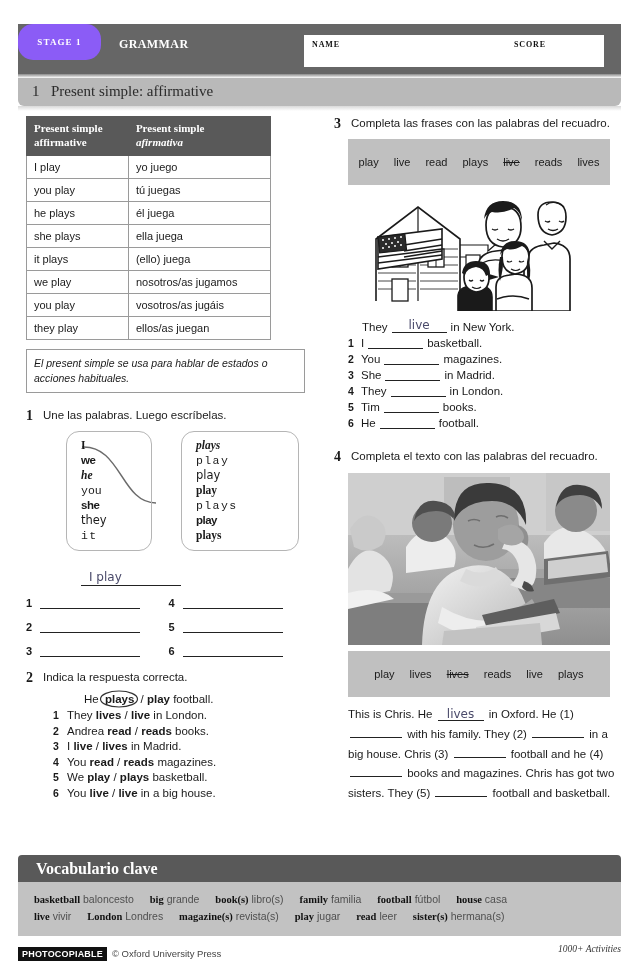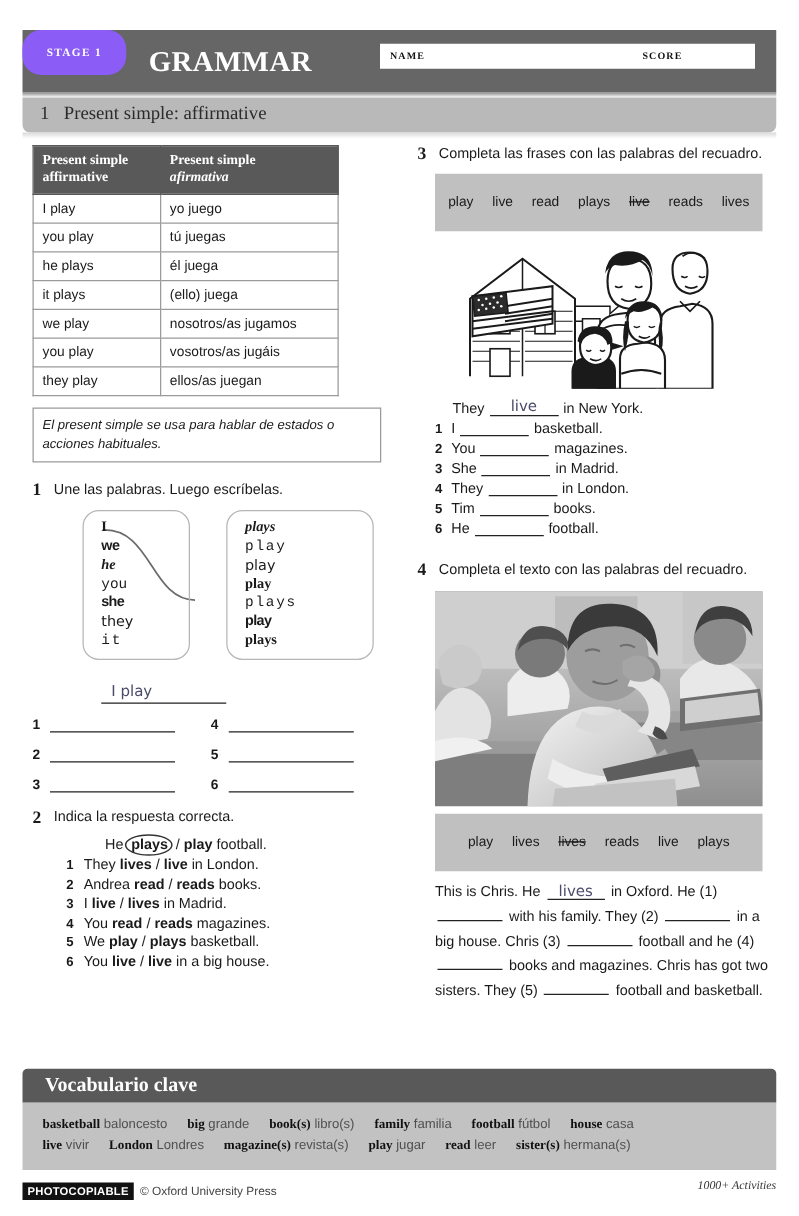--- a/index.html
+++ b/index.html
@@ -11,22 +11,22 @@
 
   
   .header{position:absolute;left:18px;top:24px;width:603px;height:50px;background:#666666;}
   .header-shadow{position:absolute;left:18px;top:74px;width:603px;height:4px;
      background:linear-gradient(to bottom,#8a8a8a,#ffffff);}
   .stage-box{position:absolute;left:0;top:0;width:83px;height:36px;background:#8b5cf6;
      display:flex;align-items:center;justify-content:center;border-radius:15px;}
   .stage-label{color:#ffffff;font-family:"Liberation Serif",serif;font-weight:bold;
      font-size:9px;letter-spacing:1.1px;}
   .grammar-title{position:absolute;left:101px;top:13px;color:#ffffff;
-     font-family:"Liberation Serif",serif;font-weight:bold;font-size:23px;letter-spacing:.4px;}
-  .namescore{position:absolute;left:286px;top:11px;width:300px;height:20px;background:#ffffff;text-decoration:underline;}
+     font-family:"Liberation Serif",serif;font-weight:bold;font-size:12px;letter-spacing:.4px;}
+  .namescore{position:absolute;left:286px;top:11px;width:300px;height:32px;background:#ffffff;text-decoration:underline;}
   .ns-name{position:absolute;left:8px;top:5px;font-family:"Liberation Serif",serif;
      font-weight:bold;font-size:8px;letter-spacing:.9px;color:#111;}
   .ns-score{position:absolute;right:58px;top:5px;font-family:"Liberation Serif",serif;
      font-weight:bold;font-size:8px;letter-spacing:.9px;color:#111;}
 
   
   .sectionband{position:absolute;left:18px;top:78px;width:603px;height:28px;background:#b9b9b9;
      border-radius:0 0 6px 6px;}
   .sectionband .num{position:absolute;left:14px;top:5px;font-family:"Liberation Serif",serif;
      font-size:15px;color:#2b2b2b;}
@@ -181,20 +181,24 @@
         <td>I play</td>
         <td class="es">yo juego</td>
       </tr>
       <tr>
         <td>you play</td>
         <td class="es">tú juegas</td>
       </tr>
       <tr>
         <td>he plays</td>
         <td class="es">él juega</td>
+      </tr>
+      <tr>
+        <td>she plays</td>
+        <td class="es">ella juega</td>
       </tr>
       <tr>
         <td>it plays</td>
         <td class="es">(ello) juega</td>
       </tr>
       <tr>
         <td>we play</td>
         <td class="es">nosotros/as jugamos</td>
       </tr>
       <tr>

